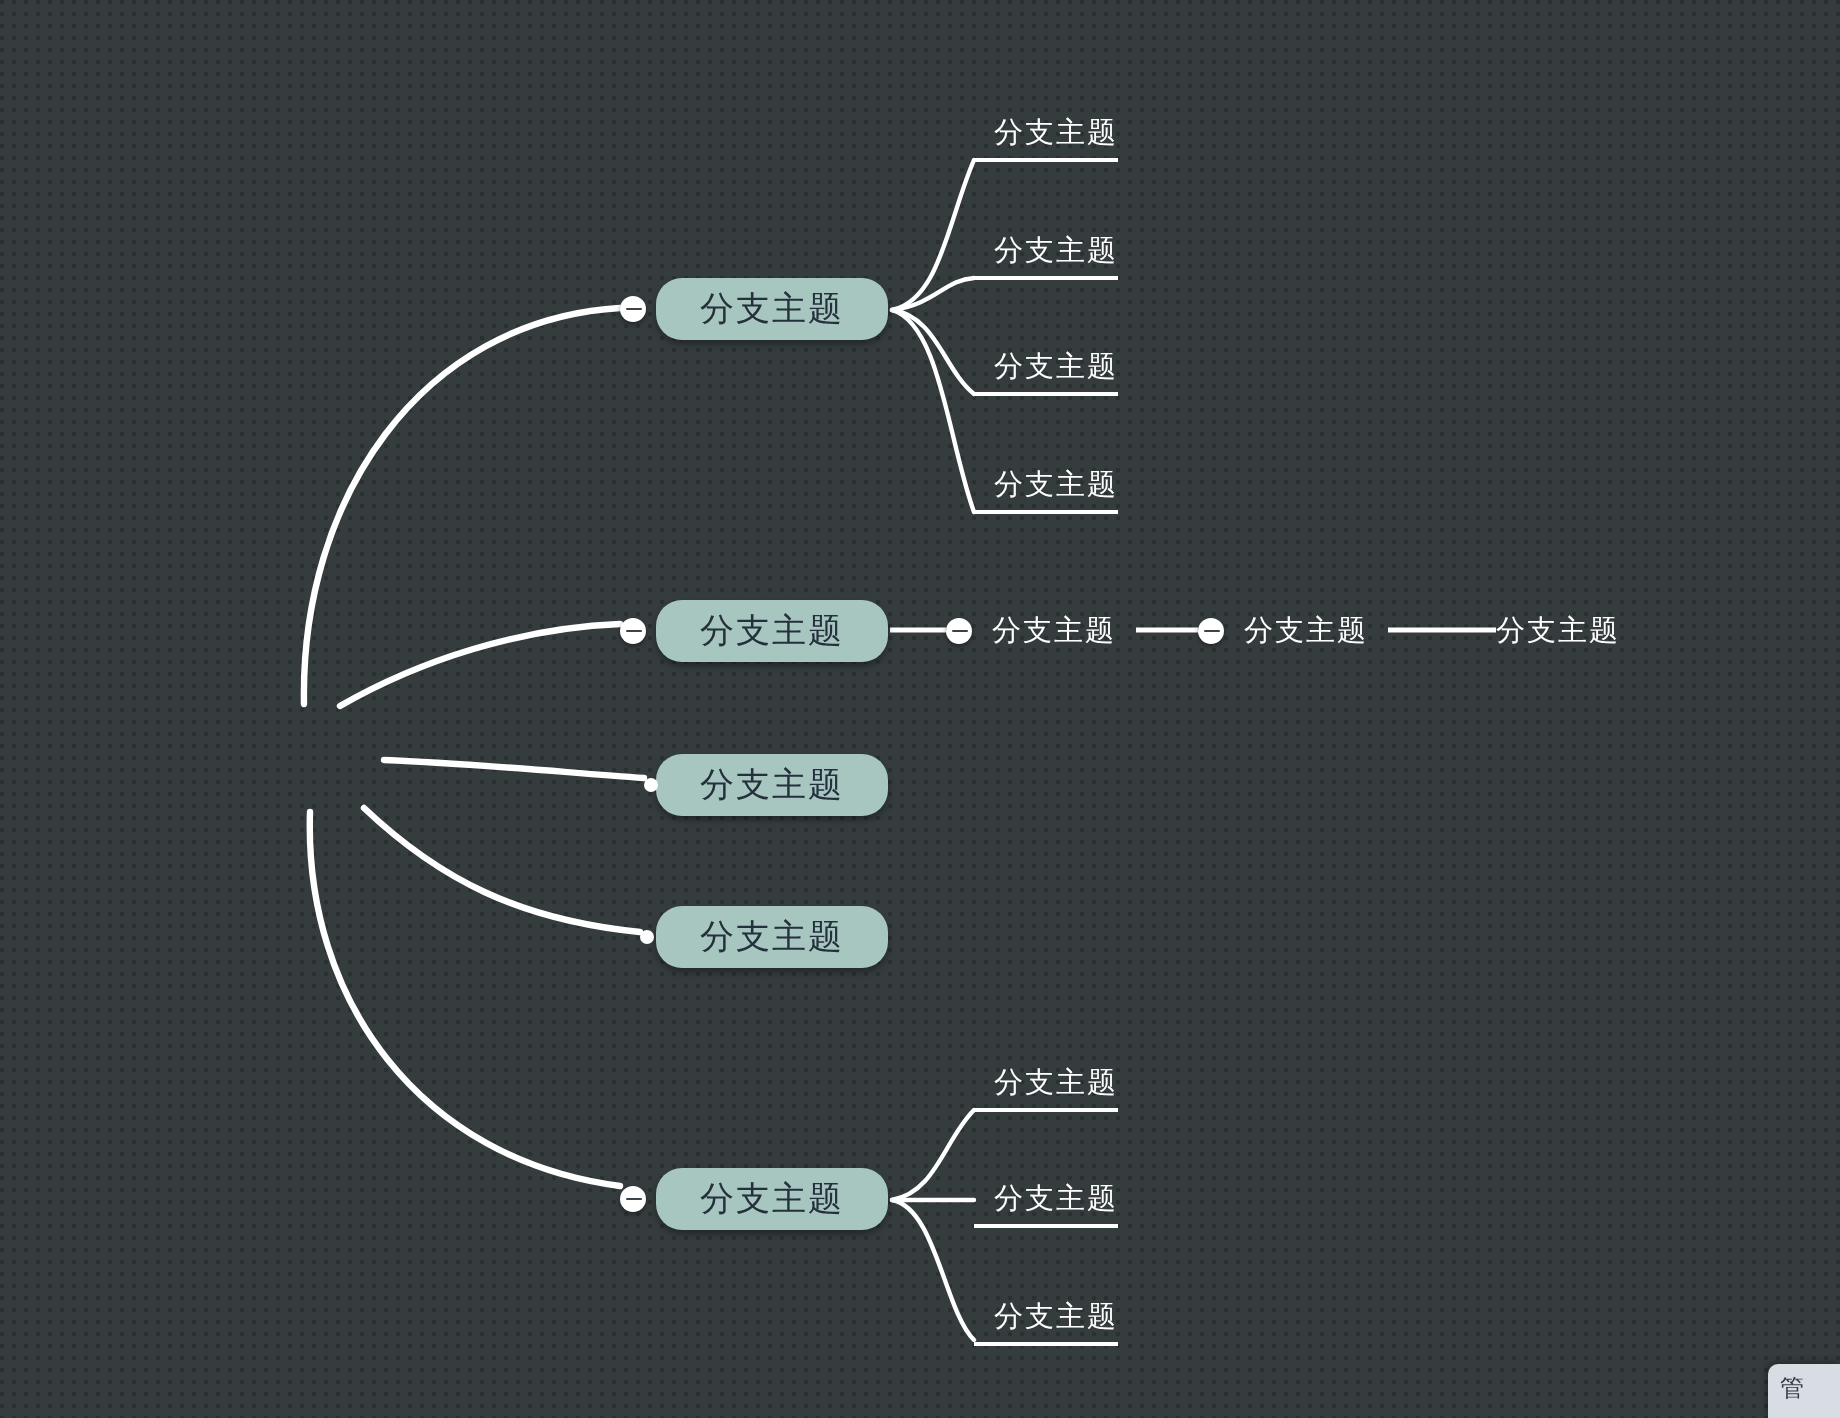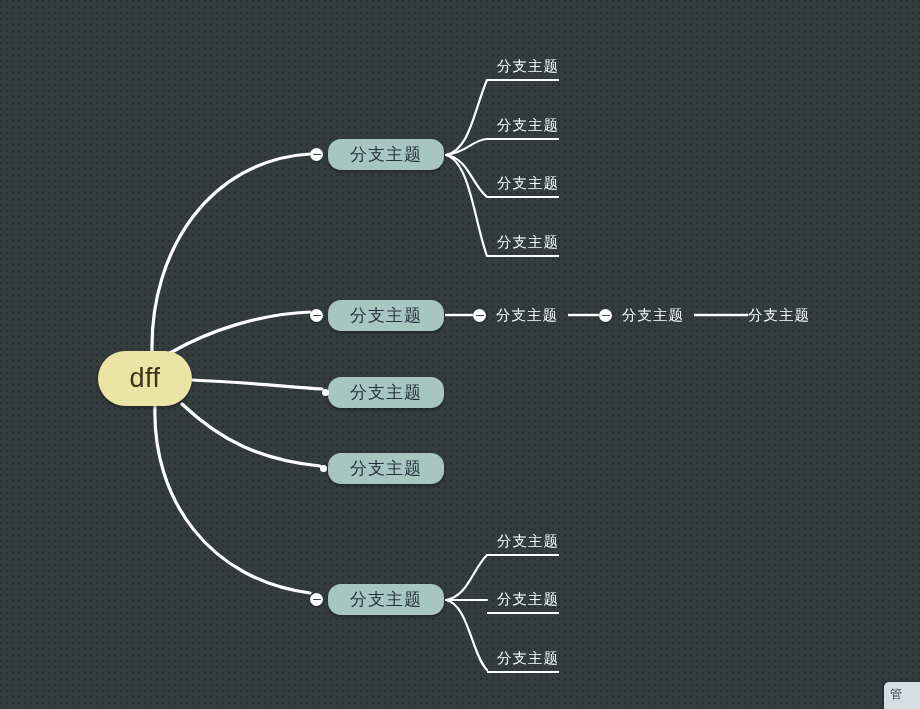--- a/index.html
+++ b/index.html
@@ -141,23 +141,20 @@
         <line x1="487" y1="613" x2="559" y2="613"></line>
         <line x1="487" y1="672" x2="559" y2="672"></line>
       </g>
     <g id="edge-group-chain" stroke="#ffffff" stroke-width="2.4" stroke-linecap="butt">
         <line x1="445" y1="315" x2="473" y2="315"></line>
         <line x1="568" y1="315" x2="599" y2="315"></line>
         <line x1="694" y1="315" x2="748" y2="315"></line>
       </g>
   </svg>
 
-  <div class="node root-node" id="root-node" style="left: 98px; top: 351px; width: 94px; height: 55px;">
-    <span>dff</span>
-  </div>
 
   <div id="node-layer">
       <div class="node branch-node" style="left: 328px; top: 139px; width: 116px; height: 31px;">
         <span>分支主题</span>
       </div>
       <div class="toggle" style="left: 310px; top: 148px;"></div>
       <div class="node leaf-node" style="left: 497px; top: 57px;">
         <span>分支主题</span>
       </div>
       <div class="node leaf-node" style="left: 497px; top: 116px;">

